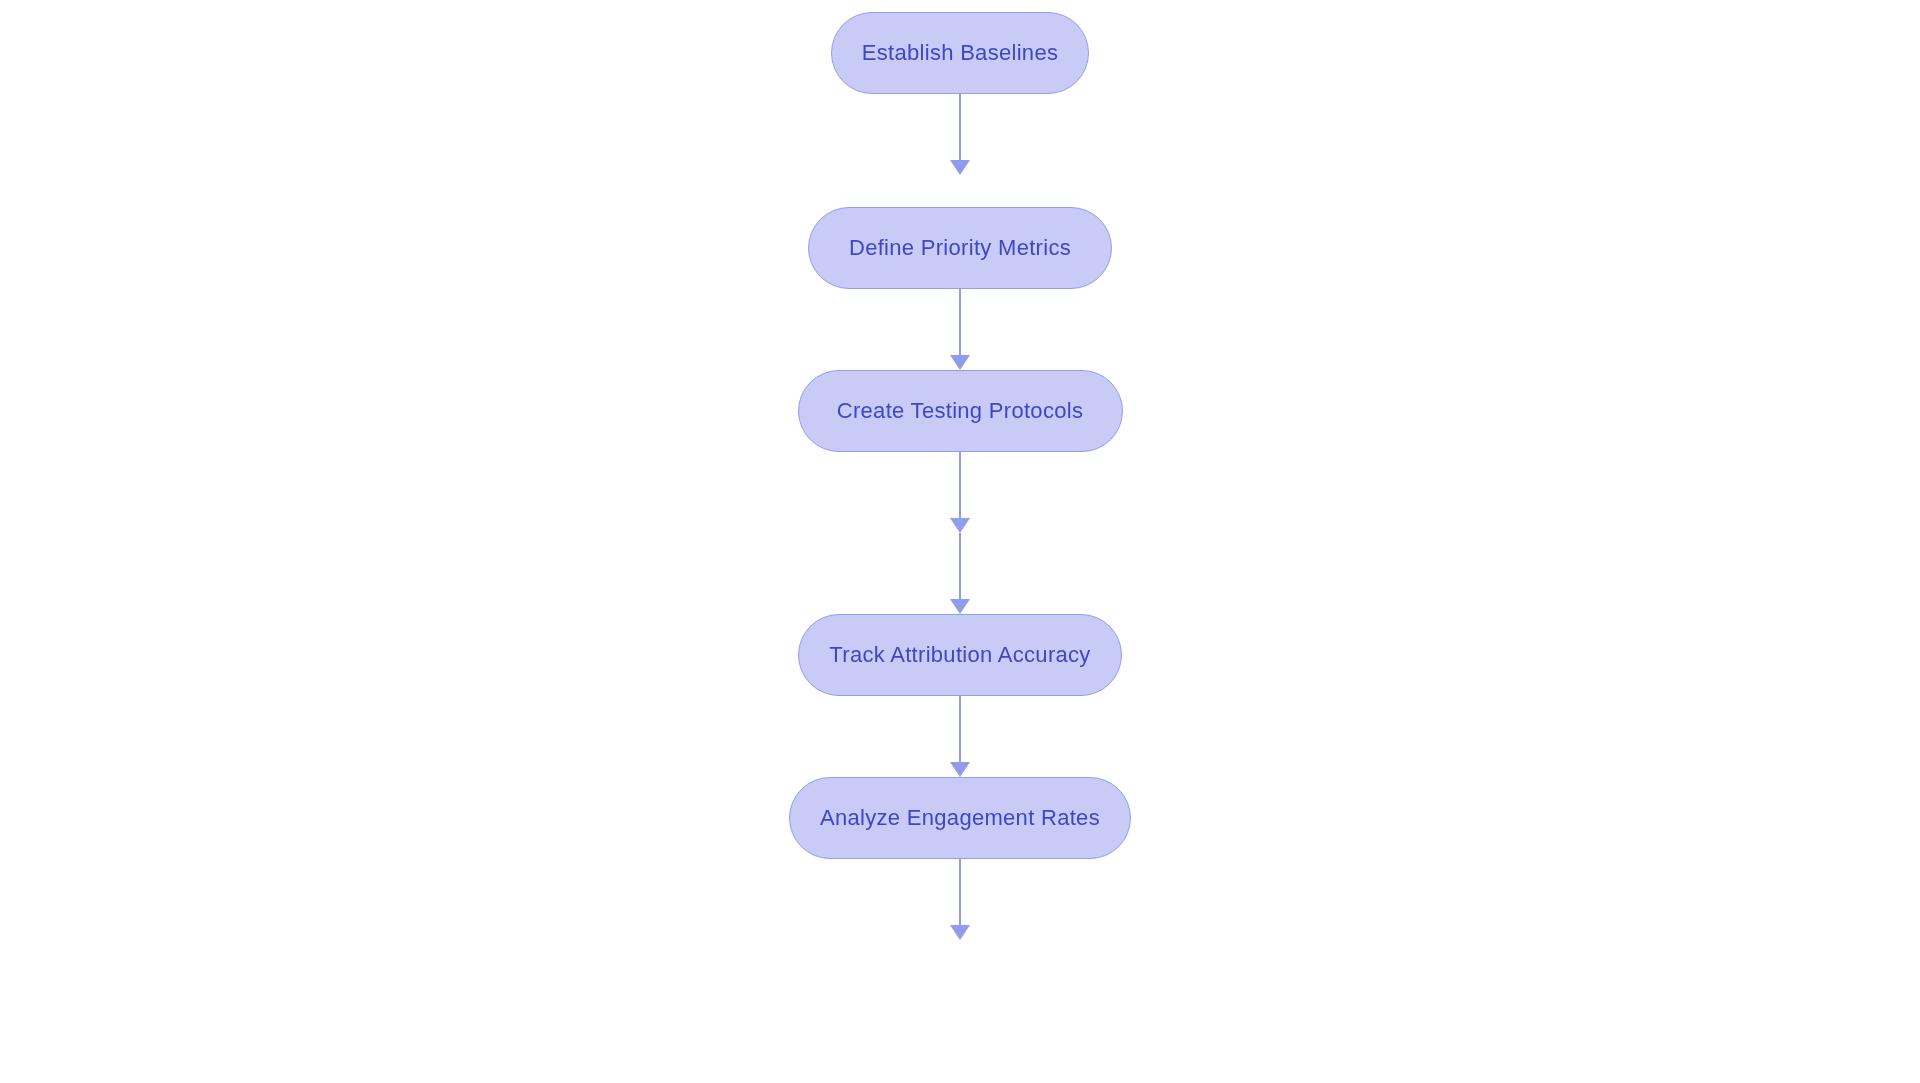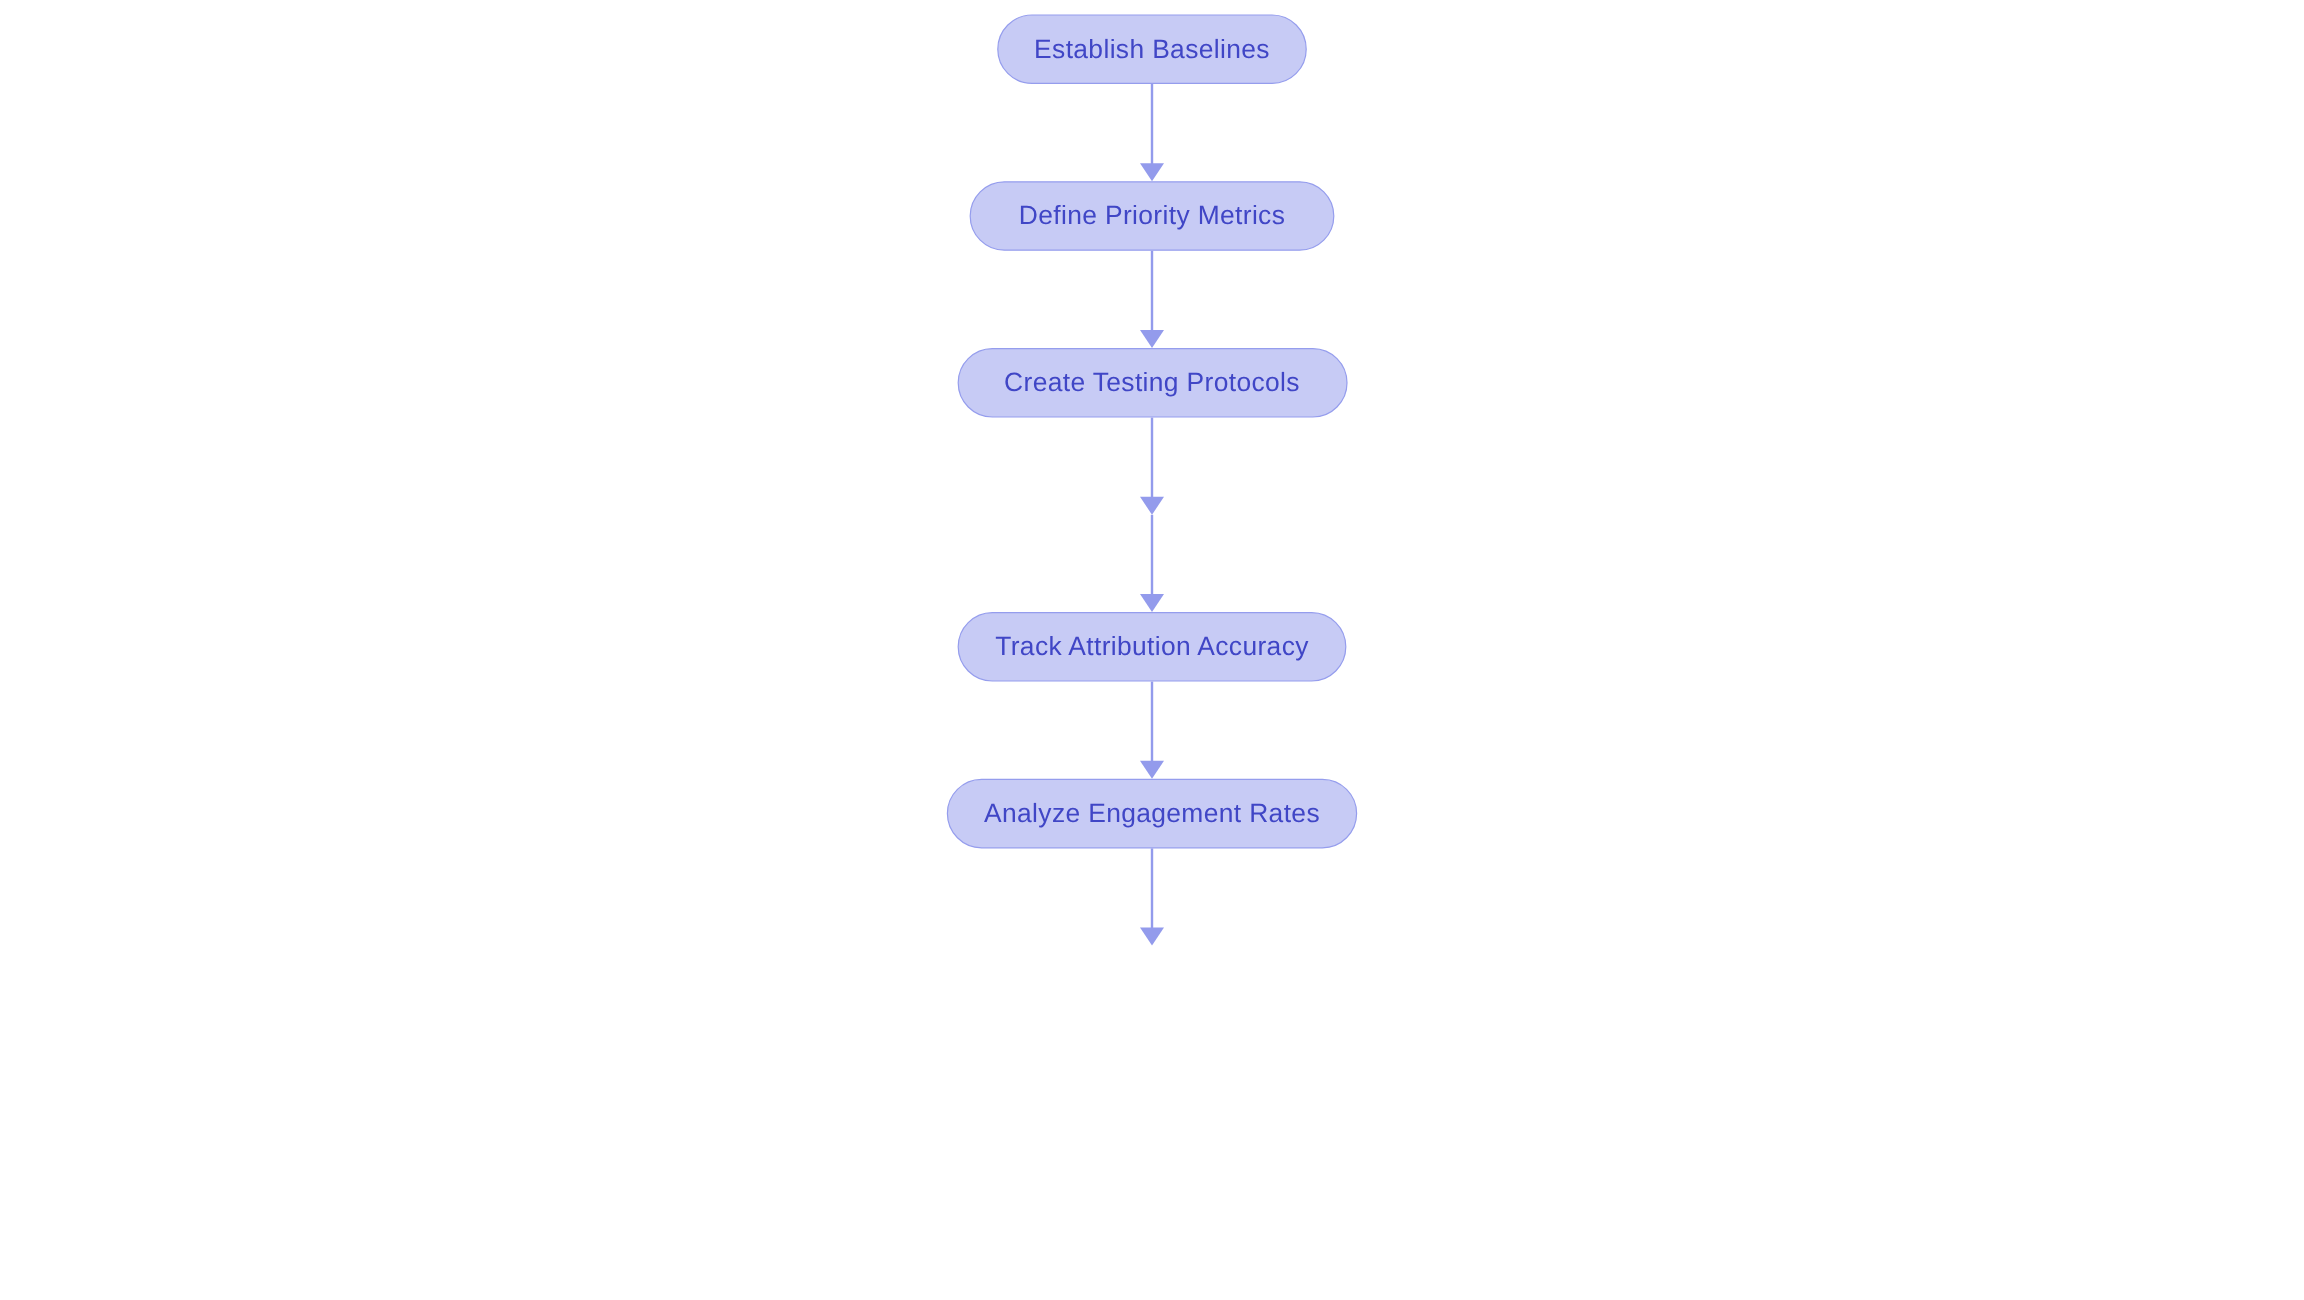--- a/index.html
+++ b/index.html
@@ -20,37 +20,37 @@
   .canvas {
     position: relative;
     width: 1920px;
     height: 1083px;
     display: flex;
     flex-direction: column;
     align-items: center;
     padding-top: 12px;
   }
   .flow-node {
-    height: 58px;
+    height: 82px;
     padding: 0 30px;
     display: flex;
     align-items: center;
     justify-content: center;
     background: var(--node-fill);
     border: 1.5px solid var(--node-border);
     border-radius: 41px;
     color: var(--node-text);
     font-size: 22px;
     letter-spacing: 0.3px;
     white-space: nowrap;
     flex: 0 0 auto;
   }
   .flow-node:nth-of-type(1) { min-width: 246px; }
   .flow-node:nth-of-type(2) { min-width: 272px; }
-  .flow-node:nth-of-type(3) { min-width: 304px; }
+  .flow-node:nth-of-type(3) { min-width: 304px; margin-top: 32px; }
   .flow-node:nth-of-type(4) { min-width: 330px; }
   .flow-node:nth-of-type(5) { min-width: 325px; }
   .flow-node:nth-of-type(6) { min-width: 330px; }
   .flow-node:nth-of-type(7) { min-width: 254px; }
   .connector {
     height: 81px;
     display: flex;
     flex-direction: column;
     align-items: center;
     flex: 0 0 auto;

